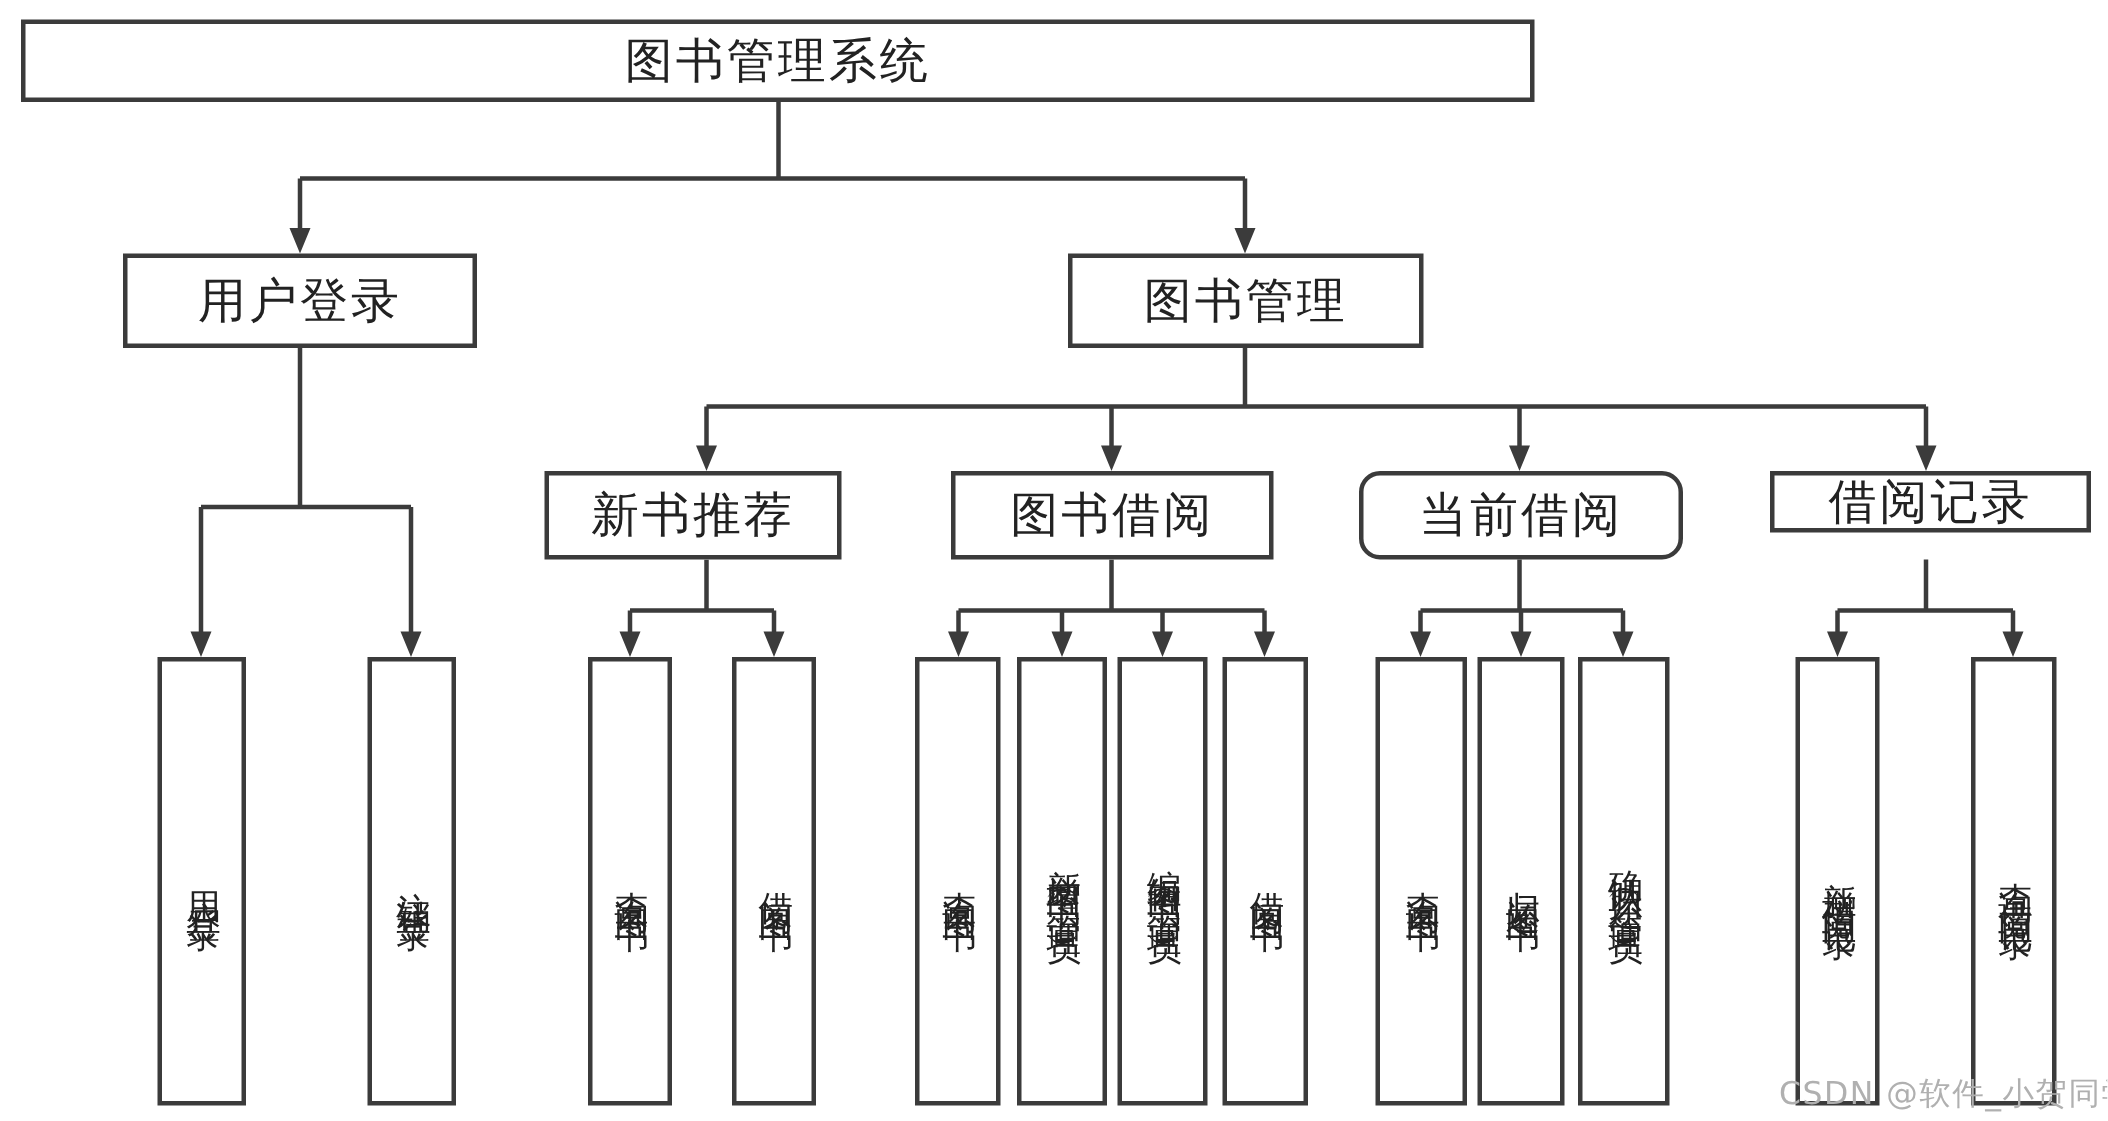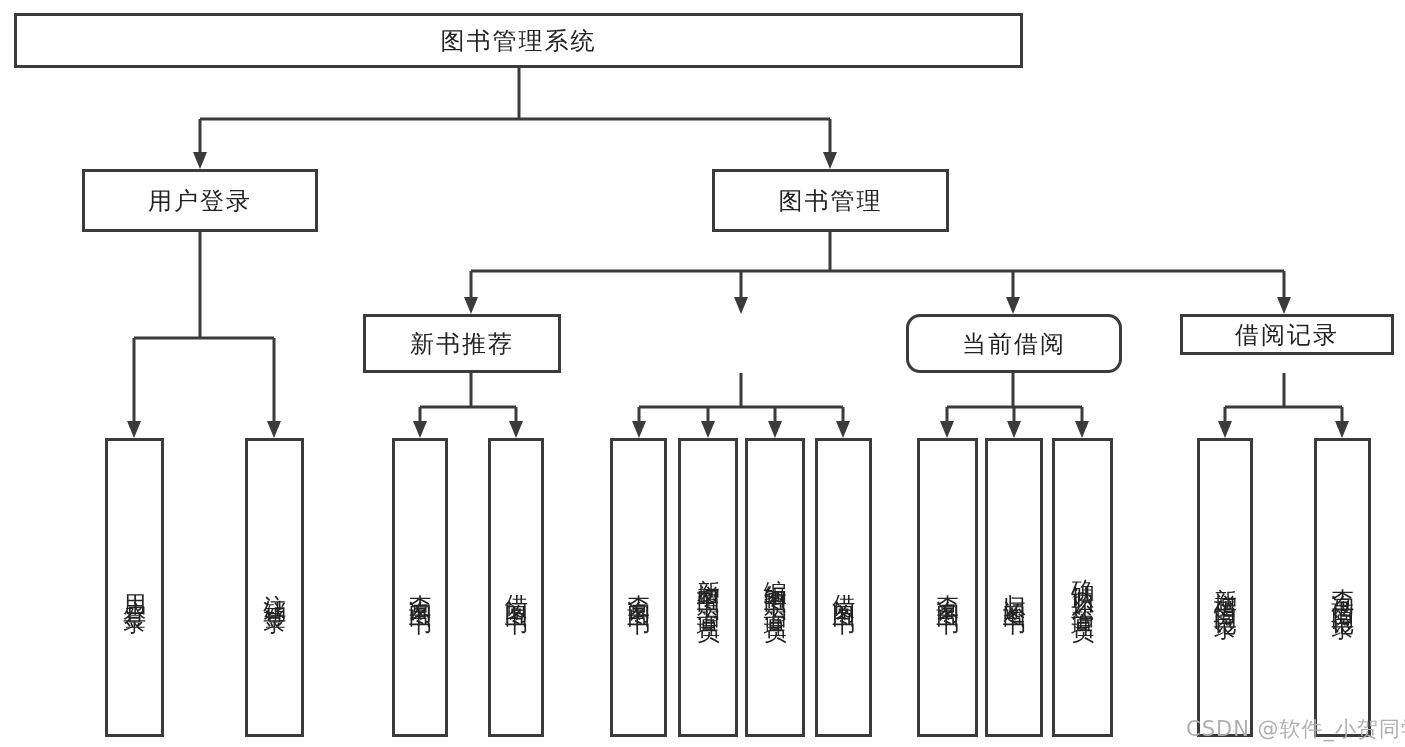--- a/index.html
+++ b/index.html
@@ -33,21 +33,21 @@
     box-sizing: border-box;
     border: 3px solid var(--line);
     background: var(--bg);
     color: var(--text);
     display: flex;
     align-items: center;
     justify-content: center;
     z-index: 2;
   }
   .box.h .label {
-    font-size: 24px;
+    font-size: 32px;
     letter-spacing: 2px;
     white-space: nowrap;
   }
   .box.v .label {
     writing-mode: vertical-rl;
     text-orientation: mixed;
     font-size: 23px;
     line-height: 1.1;
     letter-spacing: 6px;
     max-height: 290px;
@@ -154,20 +154,23 @@
   <div class="box h b-userlogin">
     <span class="label">用户登录</span>
   </div>
   <div class="box h b-bookmgmt">
     <span class="label">图书管理</span>
   </div>
 
   <div class="box h b-newrec">
     <span class="label">新书推荐</span>
   </div>
+  <div class="box h b-borrow">
+    <span class="label">图书借阅</span>
+  </div>
   <div class="box h b-current">
     <span class="label">当前借阅</span>
   </div>
   <div class="box h b-records">
     <span class="label">借阅记录</span>
   </div>
 
   <div class="box v b-login-v">
     <span class="label">用户登录</span>
   </div>

